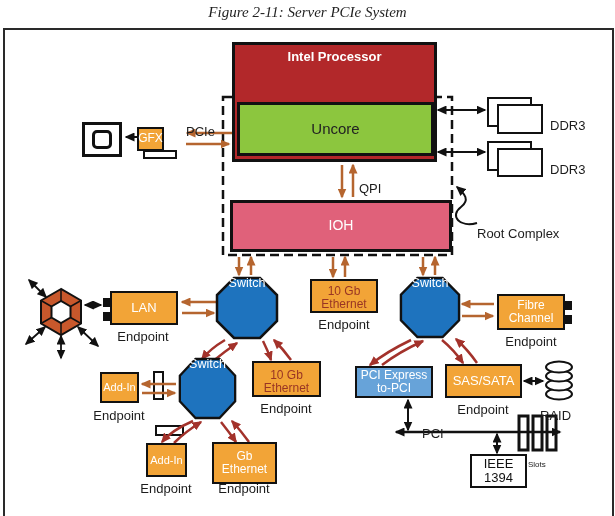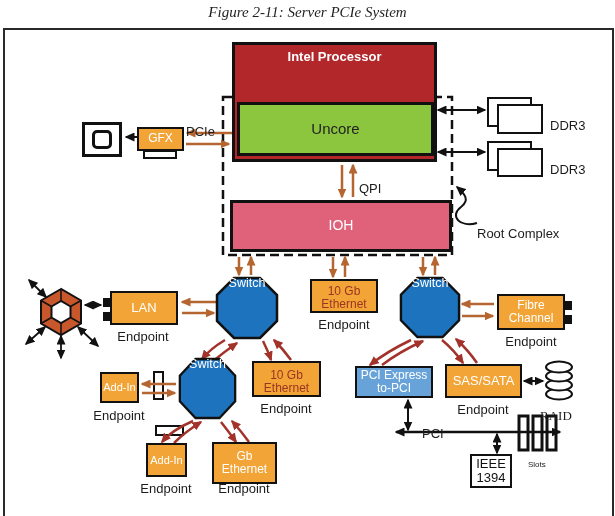--- a/index.html
+++ b/index.html
@@ -121,21 +121,21 @@
       <path d="M382,365 Q399,352 423,341" marker-end="url(#mR)"></path>
       <path d="M442,340 Q454,350 463,363" marker-end="url(#mR)"></path>
       <path d="M477,363 Q468,350 456,339" marker-end="url(#mR)"></path>
     </g>
   </svg>
 
   <div class="abs" style="left:82px;top:122px;width:40px;height:35px;border:3px solid #111;background:#fff;"></div>
   <div class="abs" style="left:92px;top:130px;width:20px;height:19px;border:3px solid #111;border-radius:5px;background:#fff;"></div>
 
   <div class="abs" style="left:143px;top:150px;width:34px;height:9px;border:2px solid #111;background:#fff;"></div>
-  <div class="box orange" style="left:137px;top:127px;width:47px;height:24px;border-width:2.5px;font-size:12px;">
+  <div class="box orange" style="left:137px;top:127px;width:27px;height:24px;border-width:2.5px;font-size:12px;">
     <span>GFX</span>
   </div>
 
   <div class="box" style="left:232px;top:42px;width:205px;height:120px;background:#B2282A;color:#fff;justify-content:flex-start;padding-top:5px;font-size:13px;font-weight:bold;">
     <span>Intel Processor</span>
   </div>
   <div class="box" style="left:237px;top:102px;width:197px;height:54px;background:#8CC63E;color:#222;font-size:15px;">
     <span>Uncore</span>
   </div>
   <div class="box" style="left:230px;top:200px;width:222px;height:52px;background:#E0617A;color:#fff;font-size:14px;">
@@ -146,21 +146,21 @@
   <div class="abs" style="left:497px;top:104px;width:46px;height:30px;border:2px solid #111;background:#fff;"></div>
   <div class="abs white-box" style="left:487px;top:141px;width:45px;height:30px;border:2px solid #111;background:#fff;"></div>
   <div class="abs" style="left:497px;top:148px;width:46px;height:29px;border:2px solid #111;background:#fff;"></div>
   <div class="lbl" style="left:550px;top:108px;">DDR3</div>
   <div class="lbl" style="left:550px;top:152px;">DDR3</div>
 
   <div class="lbl" style="left:186px;top:114px;">PCIe</div>
   <div class="lbl" style="left:359px;top:171px;">QPI</div>
   <div class="lbl" style="left:477px;top:216px;">Root Complex</div>
   <div class="lbl" style="left:422px;top:416px;">PCI</div>
-  <div class="lbl" style="left:540px;top:398px;font-family:Liberation Serif, serif;">RAID</div>
+  <div class="lbl" style="left:540px;top:398px;">RAID</div>
   <div class="lbl" style="left:528px;top:450px;font-size:8px;">Slots</div>
 
   <div class="tab" style="left:103px;top:298px;"></div>
   <div class="tab" style="left:103px;top:312px;"></div>
   <div class="box orange" style="left:110px;top:291px;width:68px;height:34px;border-width:2.5px;font-size:13px;">
     <span>LAN</span>
   </div>
   <div class="endpoint" style="left:108px;top:329px;">Endpoint</div>
 
   <div class="switch" style="left:215px;top:276px;width:64px;height:64px;">
@@ -220,18 +220,18 @@
   <div class="box" style="left:355px;top:366px;width:78px;height:32px;background:#67A3D9;color:#fff;border-width:2.5px;font-size:12px;">
     <span>PCI Express</span>
     <span>to-PCI</span>
   </div>
 
   <div class="box orange" style="left:445px;top:364px;width:77px;height:34px;border-width:2.5px;font-size:13px;">
     <span>SAS/SATA</span>
   </div>
   <div class="endpoint" style="left:448px;top:402px;">Endpoint</div>
 
-  <div class="box white-box" style="left:470px;top:454px;width:42px;height:34px;border-width:2.5px;font-size:13px;">
+  <div class="box white-box" style="left:470px;top:454px;width:57px;height:34px;border-width:2.5px;font-size:13px;">
     <span>IEEE</span>
     <span>1394</span>
   </div>
 
 </div>
 
 </body></html>

